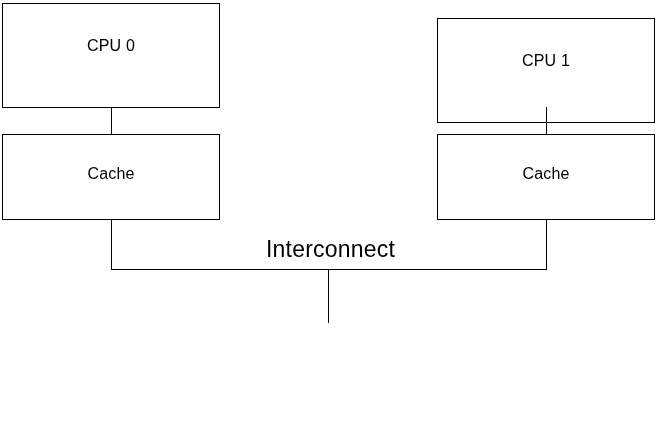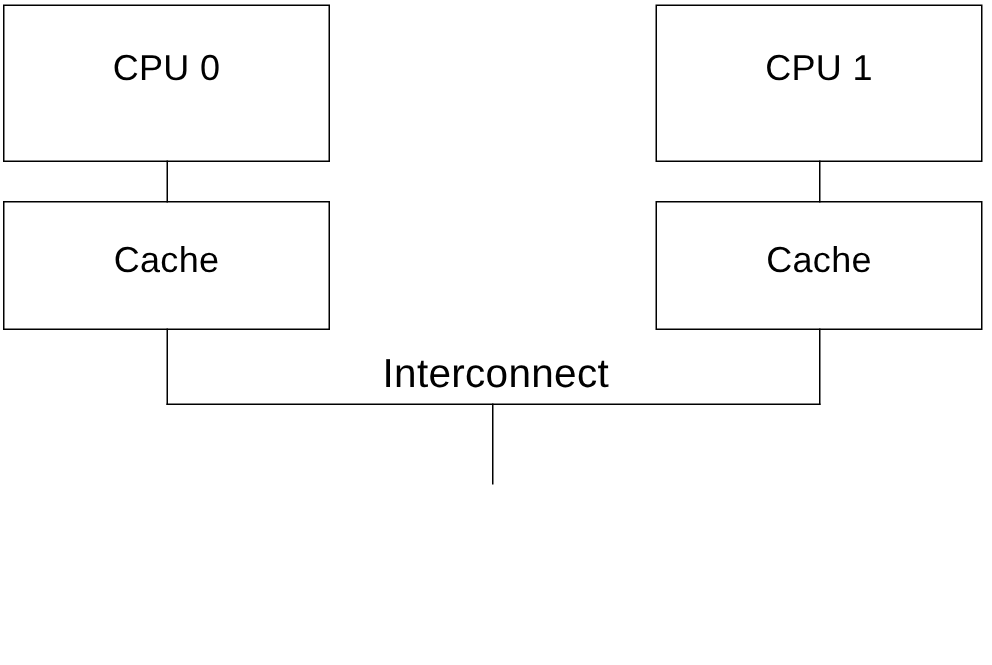--- a/index.html
+++ b/index.html
@@ -22,28 +22,28 @@
     position: absolute;
     box-sizing: border-box;
     border: 1.6px solid #000000;
     background: #ffffff;
   }
   .node-label {
     position: absolute;
     left: 0;
     right: 0;
     text-align: center;
-    font-size: 24px;
+    font-size: 16px;
     line-height: 22px;
     color: #000000;
     letter-spacing: 0.2px;
     white-space: nowrap;
   }
   .box-cpu0 { left: 2px;   top: 3px;   width: 218px; height: 105px; }
-  .box-cpu1 { left: 437px; top: 3px;   width: 218px; height: 105px; }
+  .box-cpu1 { left: 437px; top: 18px;   width: 218px; height: 105px; }
   .box-cache0 { left: 2px;   top: 134px; width: 218px; height: 86px; }
   .box-cache1 { left: 437px; top: 134px; width: 218px; height: 86px; }
   .box-memory { left: 219px; top: 322px; width: 219px; height: 115px; }
 
   .label-cpu0   { top: 31px; }
   .label-cpu1   { top: 31px; }
   .label-cache0 { top: 28px; }
   .label-cache1 { top: 28px; }
   .label-memory { top: 40px; }
 
@@ -60,21 +60,21 @@
   .conn-cache1-bus  { left: 545.5px; top: 219px;  height: 51px; }
   .conn-bus-bar     { left: 110.5px; top: 268.6px; width: 436px; }
   .conn-bus-memory  { left: 327.5px; top: 269px;  height: 54px; }
 
   .bus-label {
     position: absolute;
     left: 0;
     right: 0;
     top: 238px;
     text-align: center;
-    font-size: 27px;
+    font-size: 23px;
     line-height: 22px;
     color: #000000;
     white-space: nowrap;
     letter-spacing: 0.2px;
   }
   .bus-label-inner {
     display: inline-block;
     position: relative;
     left: 0px;
     background: #ffffff;

